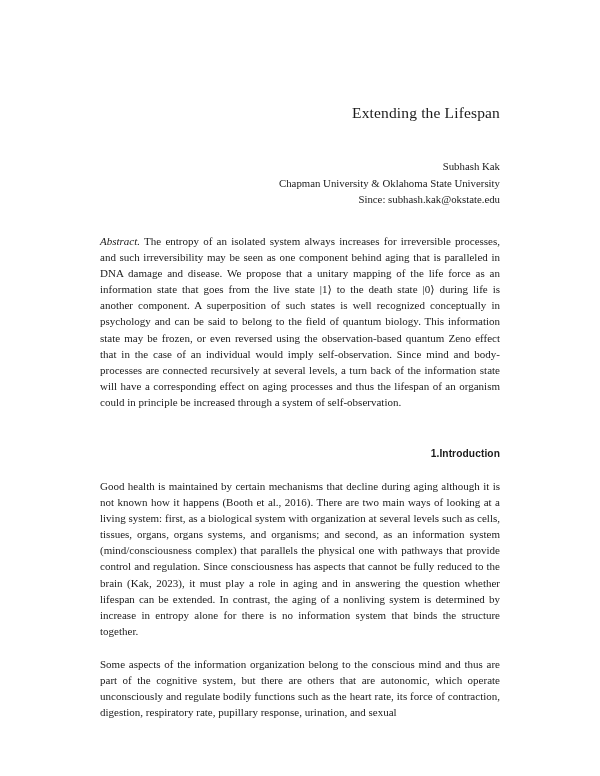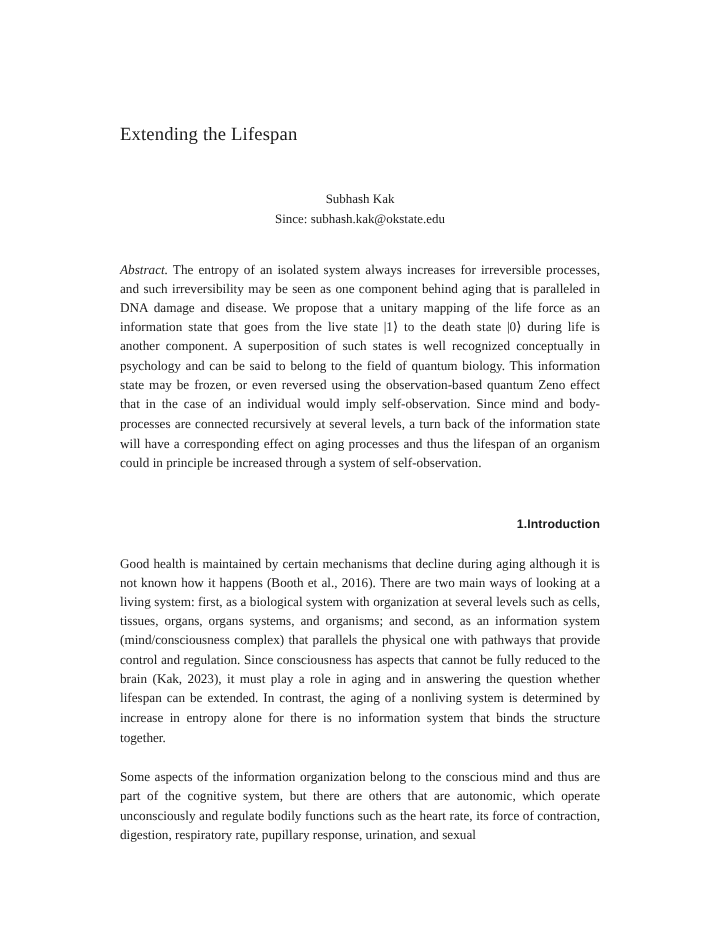--- a/index.html
+++ b/index.html
@@ -32,35 +32,36 @@
     left: 100px;
     top: 0;
     width: 400px;
   }
 
   .doc-title {
     margin: 0;
     padding-top: 103px;
     font-size: 15.5px;
     font-weight: normal;
-    text-align: left;
+    text-align: right;
     letter-spacing: 0.15px;
     line-height: 1.25;
   }
 
   .author-block {
     margin-top: 36px;
     text-align: center;
     font-size: 10.8px;
     line-height: 16.2px;
   }
 
   .author-line {
     display: block;
     white-space: nowrap;
+    text-align: right;
   }
 
   .abstract {
     margin-top: 26px;
     font-size: 11px;
     line-height: 16.1px;
     text-align: justify;
     text-justify: inter-word;
     hyphens: none;
   }
@@ -102,20 +103,21 @@
 </head>
 <body>
 
 <div class="page">
   <div class="content">
 
     <h1 class="doc-title">Extending the Lifespan</h1>
 
     <div class="author-block">
       <span class="author-line">Subhash Kak</span>
+      <span class="author-line">Chapman University &amp; Oklahoma State University</span>
       <span class="author-line">Since: subhash.kak@okstate.edu</span>
     </div>
 
     <p class="abstract"><em class="abstract-label">Abstract.</em><span> The entropy of an isolated system always increases for irreversible processes, and such irreversibility may be seen as one component behind aging that is paralleled in DNA damage and disease. We propose that a unitary mapping of the life force as an information state that goes from the live state |1⟩ to the death state |0⟩ during life is another component. A superposition of such states is well recognized conceptually in psychology and can be said to belong to the field of quantum biology. This information state may be frozen, or even reversed using the observation-based quantum Zeno effect that in the case of an individual would imply self-observation. Since mind and body-processes are connected recursively at several levels, a turn back of the information state will have a corresponding effect on aging processes and thus the lifespan of an organism could in principle be increased through a system of self-observation.</span></p>
 
     <h2 class="section-heading"><span class="num">1.</span><span>Introduction</span></h2>
 
     <p class="body-para first">Good health is maintained by certain mechanisms that decline during aging although it is not known how it happens (Booth et al., 2016). There are two main ways of looking at a living system: first, as a biological system with organization at several levels such as cells, tissues, organs, organs systems, and organisms; and second, as an information system (mind/consciousness complex) that parallels the physical one with pathways that provide control and regulation. Since consciousness has aspects that cannot be fully reduced to the brain (Kak, 2023), it must play a role in aging and in answering the question whether lifespan can be extended.  In contrast, the aging of a nonliving system is determined by increase in entropy alone for there is no information system that binds the structure together.</p>
 
     <p class="body-para">Some aspects of the information organization belong to the conscious mind and thus are part of the cognitive system, but there are others that are autonomic, which operate unconsciously and regulate bodily functions such as the heart rate, its force of contraction, digestion, respiratory rate, pupillary response, urination, and sexual</p>

